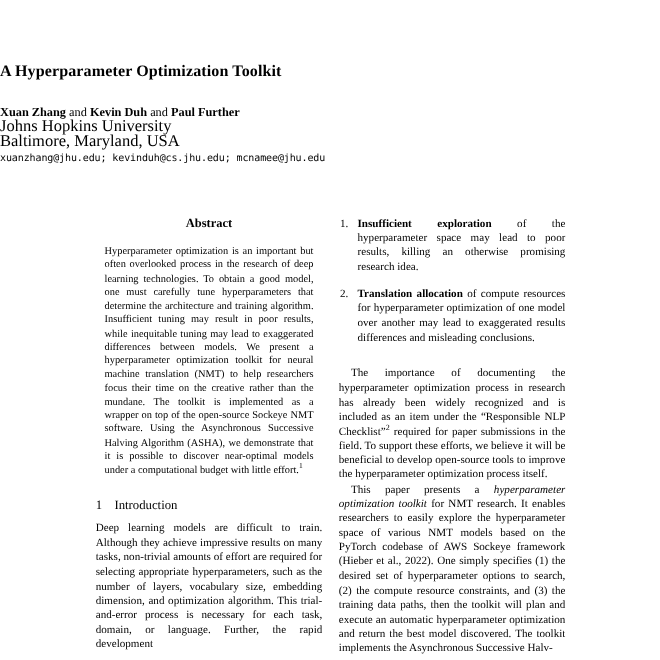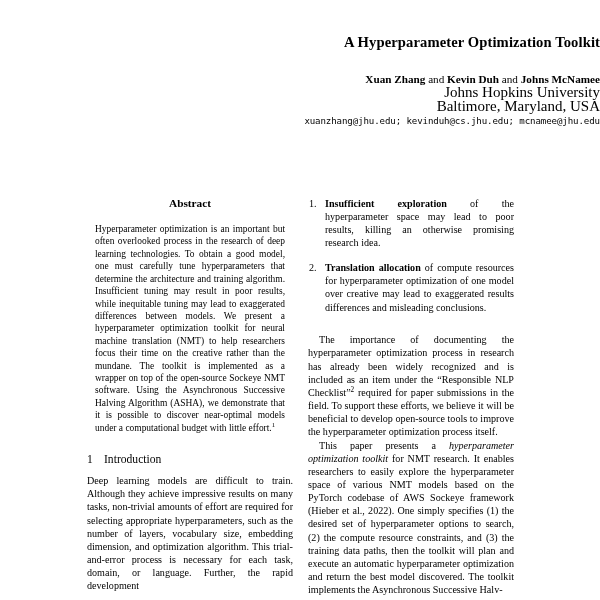--- a/index.html
+++ b/index.html
@@ -16,22 +16,22 @@
   }
   .page {
     position: relative;
     width: 600px;
     height: 600px;
     padding: 0;
     box-sizing: border-box;
     overflow: hidden;
   }
   .title-block {
-    padding-top: 34px;
-    text-align: right;
+    padding-top: 57px;
+    text-align: left;
   }
   .paper-title {
     font-family: "Liberation Serif", serif;
     font-weight: bold;
     font-size: 14.6px;
     line-height: 17.5px;
     letter-spacing: 0.1px;
   }
   .authors {
     margin-top: 21px;
@@ -150,21 +150,21 @@
   <div class="title-block">
     <div class="paper-title">
       <span>A Hyperparameter Optimization Toolkit</span><br>
     </div>
 
     <div class="authors">
       <span class="nm">Xuan Zhang</span>
       <span class="conj">and</span>
       <span class="nm">Kevin Duh</span>
       <span class="conj">and</span>
-      <span class="nm">Johns McNamee</span>
+      <span class="nm">Paul Further</span>
     </div>
 
     <div class="affil">Johns Hopkins University</div>
     <div class="affil">Baltimore, Maryland, USA</div>
     <div class="emails">xuanzhang@jhu.edu; kevinduh@cs.jhu.edu; mcnamee@jhu.edu</div>
   </div>
 
   <div class="columns">
 
     <div class="col col-left">
@@ -175,21 +175,21 @@
 
       <p class="body-par">Deep learning models are difficult to train. Although they achieve impressive results on many tasks, non-trivial amounts of effort are required for selecting appropriate hyperparameters, such as the number of layers, vocabulary size, embedding dimension, and optimization algorithm. This trial-and-error process is necessary for each task, domain, or language. Further, the rapid development</p>
     </div>
 
     <div class="col col-right">
       <ol class="enum">
         <li>
           <span class="marker">1.</span><span class="lead">Insufficient exploration</span><span> of the hyperparameter space may lead to poor results, killing an otherwise promising research idea.</span>
         </li>
         <li>
-          <span class="marker">2.</span><span class="lead">Translation allocation</span><span> of compute resources for hyperparameter optimization of one model over creative may lead to exaggerated results differences and misleading conclusions.</span>
+          <span class="marker">2.</span><span class="lead">Translation allocation</span><span> of compute resources for hyperparameter optimization of one model over another may lead to exaggerated results differences and misleading conclusions.</span>
         </li>
       </ol>
 
       <div class="spacer-8"></div>
 
       <p class="body-par indent"><span>The importance of documenting the hyperparameter optimization process in research has already been widely recognized and is included as an item under the “Responsible NLP Checklist”</span><sup>2</sup><span> required for paper submissions in the field. To support these efforts, we believe it will be beneficial to develop open-source tools to improve the hyperparameter optimization process itself.</span></p>
 
       <p class="body-par indent"><span>This paper presents a </span><span class="ital">hyperparameter optimization toolkit</span><span> for NMT research. It enables researchers to easily explore the hyperparameter space of various NMT models based on the PyTorch codebase of AWS Sockeye framework (Hieber et al., 2022). One simply specifies (1) the desired set of hyperparameter options to search, (2) the compute resource constraints, and (3) the training data paths, then the toolkit will plan and execute an automatic hyperparameter optimization and return the best model discovered. The toolkit implements the Asynchronous Successive Halv-</span></p>
     </div>
 

